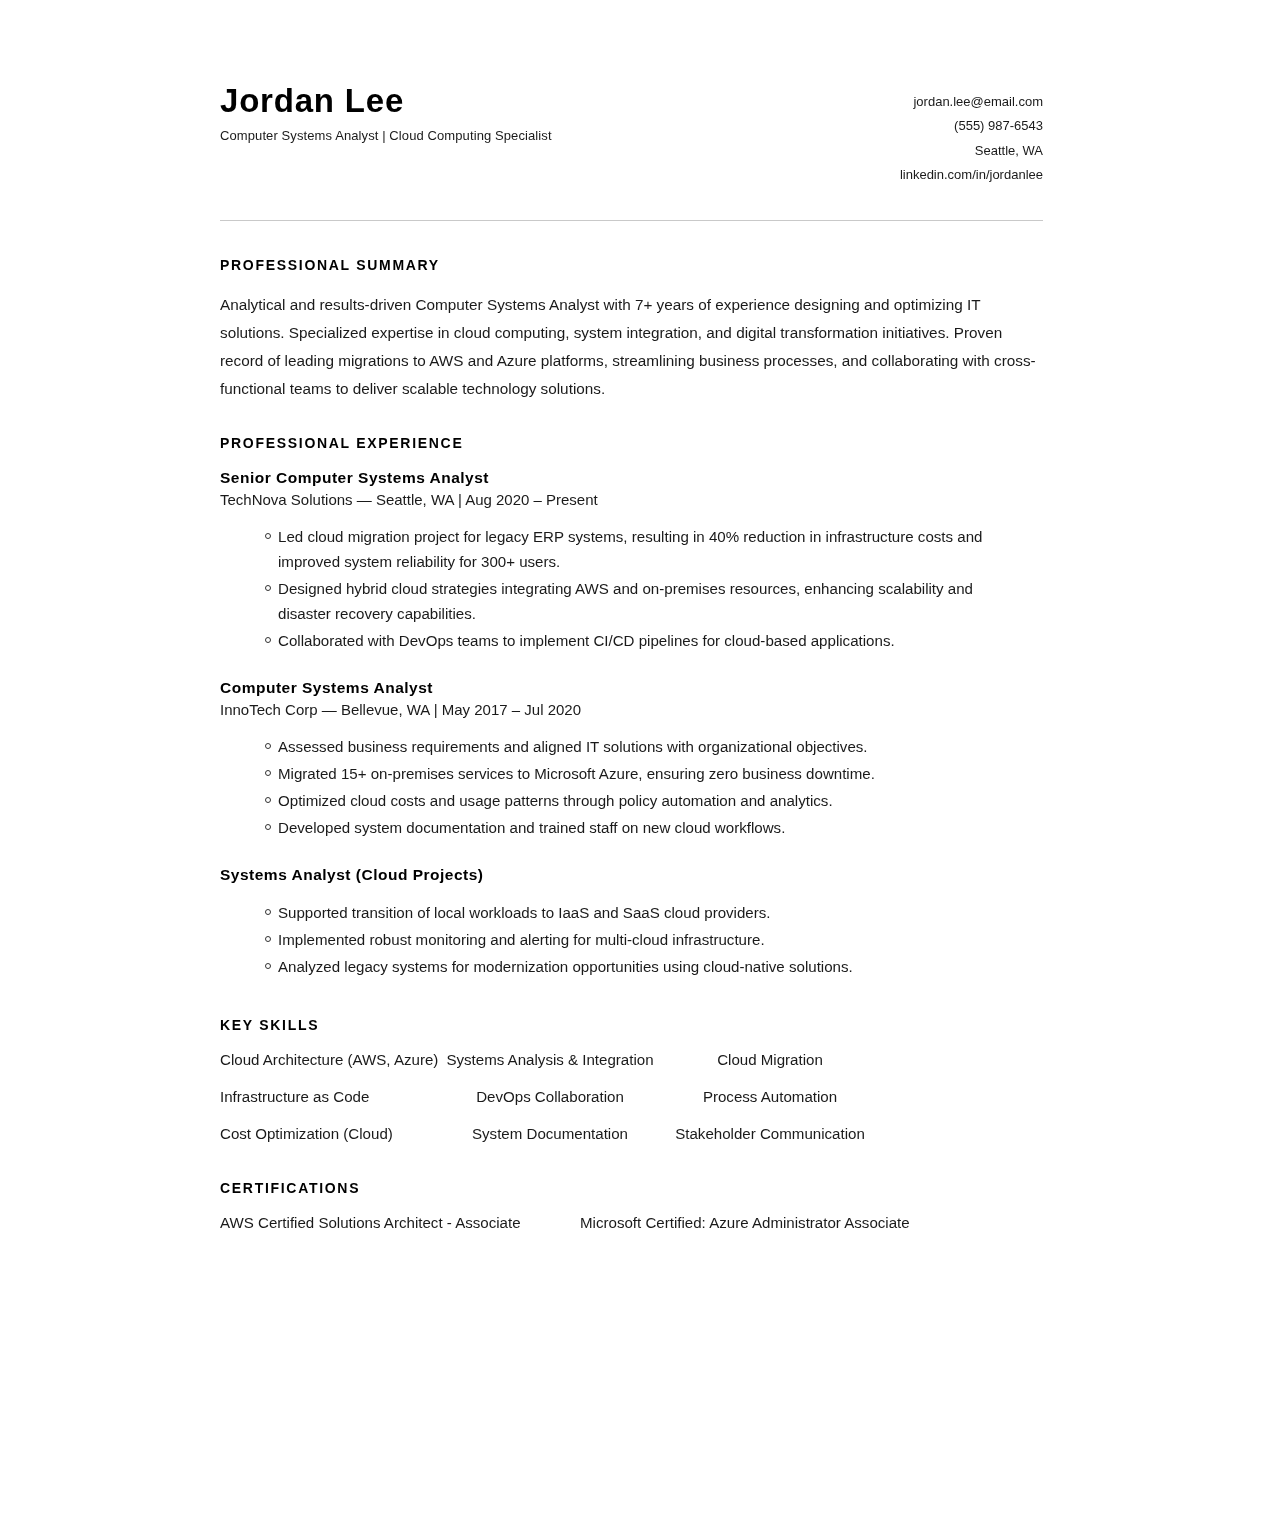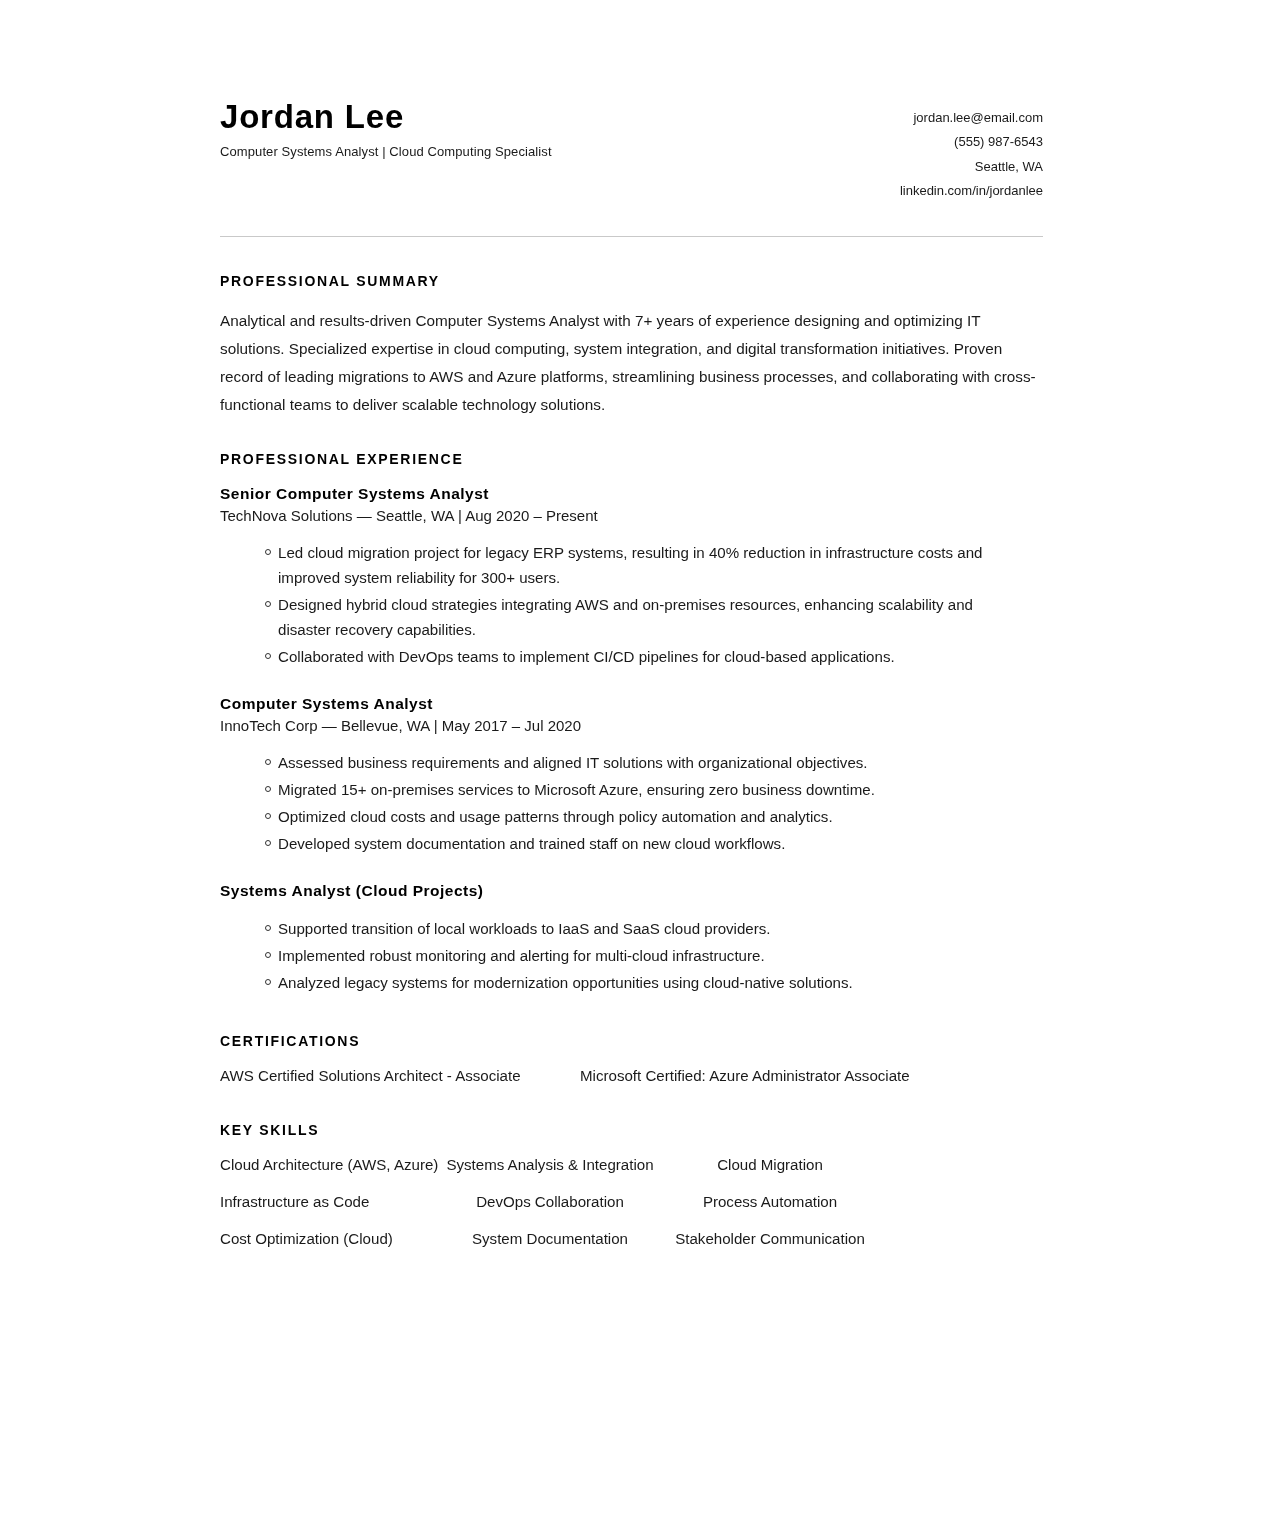--- a/index.html
+++ b/index.html
@@ -19,21 +19,21 @@
     position: relative;
     width: 1263px;
     height: 1530px;
     background: #ffffff;
     box-sizing: border-box;
   }
 
   .resume {
     position: absolute;
     left: 220px;
-    top: 96px;
+    top: 80px;
     width: 823px;
   }
 
   
   .header {
     display: flex;
     align-items: flex-start;
     justify-content: space-between;
   }
   .identity { padding-top: 2px; }
@@ -203,40 +203,40 @@
         </ul>
       </div>
 
       <div class="job">
         <div class="job-title">Systems Analyst (Cloud Projects)</div>
         <ul class="bullets">
           <li class="bullet"><span class="bullet-marker"></span><span>Supported transition of local workloads to IaaS and SaaS cloud providers.</span></li>
           <li class="bullet"><span class="bullet-marker"></span><span>Implemented robust monitoring and alerting for multi-cloud infrastructure.</span></li>
           <li class="bullet"><span class="bullet-marker"></span><span>Analyzed legacy systems for modernization opportunities using cloud-native solutions.</span></li>
         </ul>
-      </div>
-    </div>
-
-    <div class="section section-certs">
-      <h2 class="section-title">CERTIFICATIONS</h2>
-      <div class="certs-row">
-        <div class="cert">AWS Certified Solutions Architect - Associate</div>
-        <div class="cert">Microsoft Certified: Azure Administrator Associate</div>
       </div>
     </div>
 
     <div class="section section-skills">
       <h2 class="section-title">KEY SKILLS</h2>
       <div class="skills-grid">
         <div class="skill">Cloud Architecture (AWS, Azure)</div>
         <div class="skill">Systems Analysis &amp; Integration</div>
         <div class="skill">Cloud Migration</div>
         <div class="skill">Infrastructure as Code</div>
         <div class="skill">DevOps Collaboration</div>
         <div class="skill">Process Automation</div>
         <div class="skill">Cost Optimization (Cloud)</div>
         <div class="skill">System Documentation</div>
         <div class="skill">Stakeholder Communication</div>
       </div>
     </div>
 
+    <div class="section section-certs">
+      <h2 class="section-title">CERTIFICATIONS</h2>
+      <div class="certs-row">
+        <div class="cert">AWS Certified Solutions Architect - Associate</div>
+        <div class="cert">Microsoft Certified: Azure Administrator Associate</div>
+      </div>
+    </div>
+
   </div>
 </div>
 
 </body></html>

